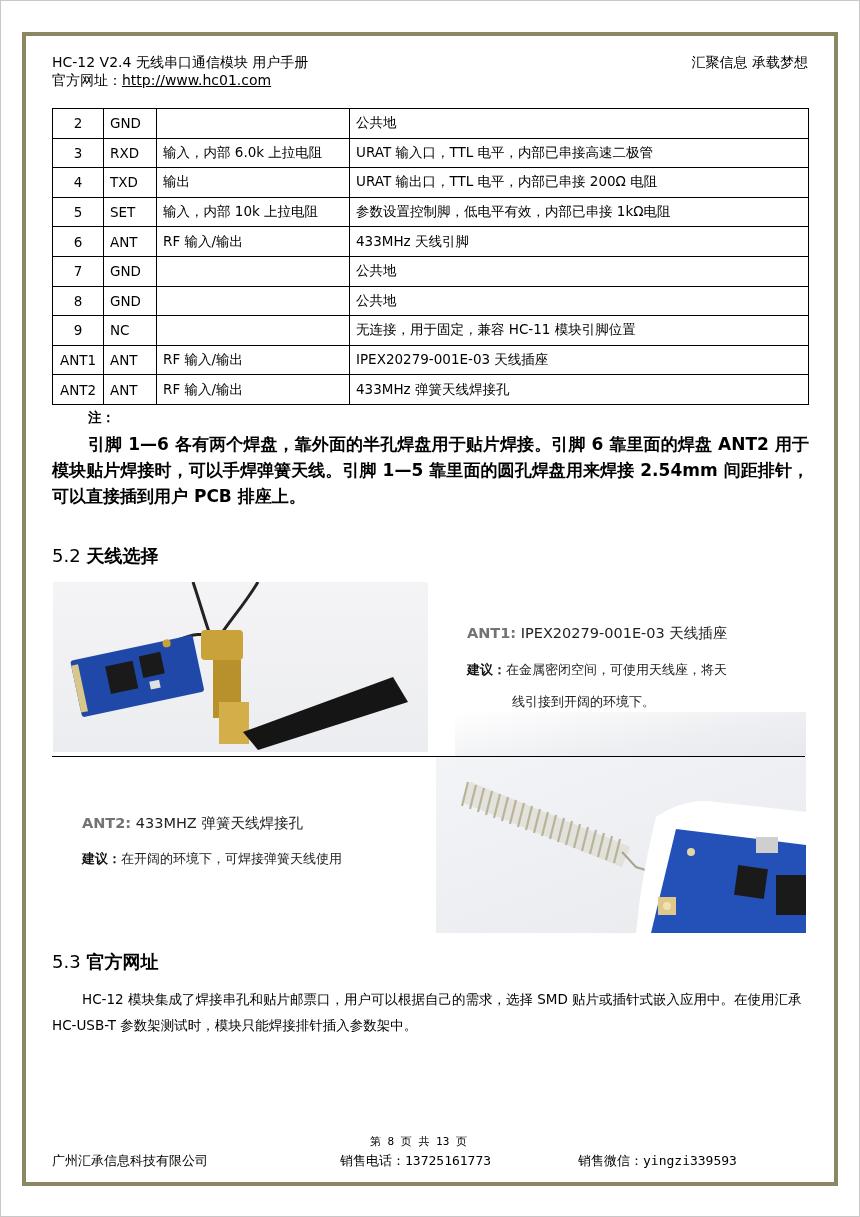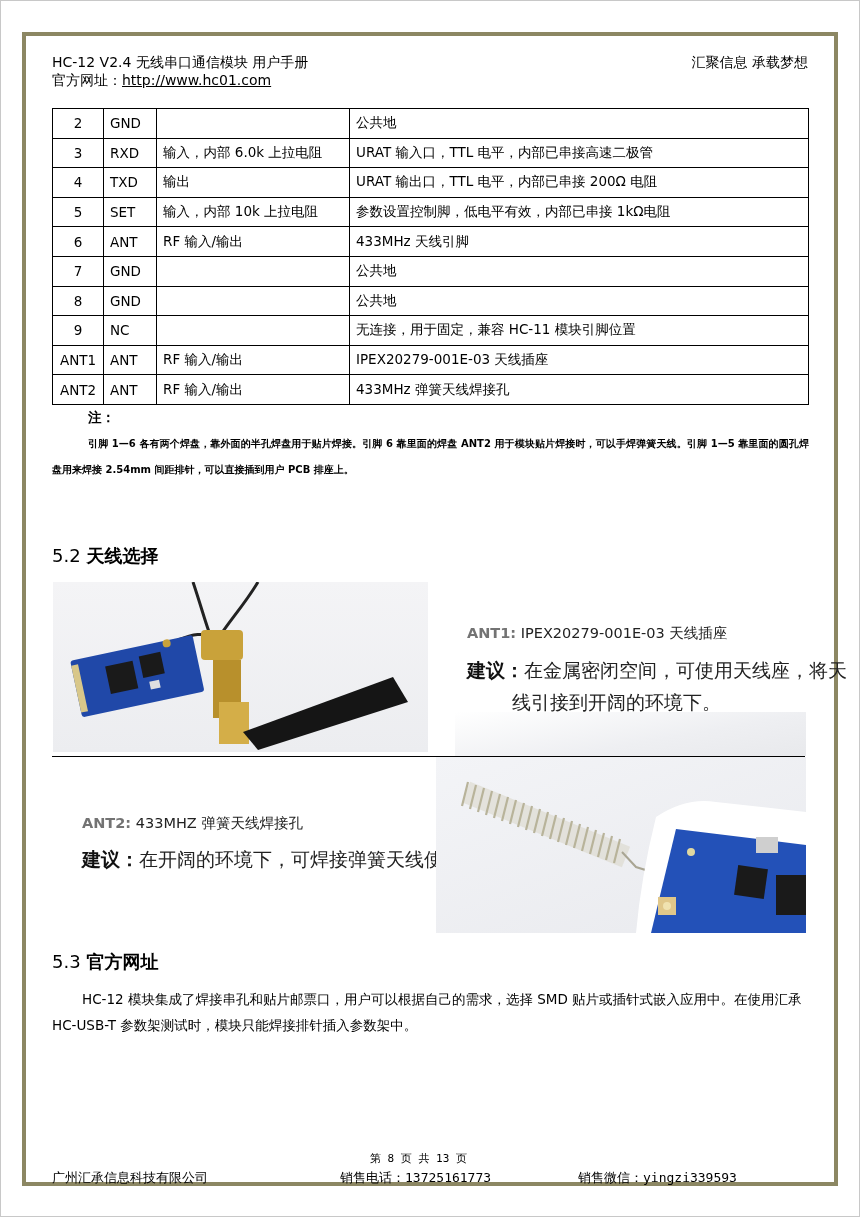--- a/index.html
+++ b/index.html
@@ -33,54 +33,54 @@
     border: 1px solid #000; height: 28.6px; padding: 0 6px;
     white-space: nowrap; vertical-align: middle;
   }
   table.pins td.c1 { width: 50px; text-align: center; padding: 0; }
   table.pins td.c2 { width: 40px; }
   table.pins td.c3 { width: 180px; }
 
   .note-label { position: absolute; left: 88px; top: 409px; font-weight: bold; font-size: 13.5px; }
   .note-body {
     position: absolute; left: 52px; top: 431px; width: 757px;
-    font-weight: bold; font-size: 10px; line-height: 26px;
+    font-weight: bold; font-size: 17px; line-height: 26px;
     text-indent: 36px; text-align: justify;
   }
   .sec-title { position: absolute; left: 52px; font-size: 18px; white-space: nowrap; }
   .sec-title .num { font-weight: normal; }
   .sec-title .txt { font-weight: bold; }
   .sec52 { top: 544px; }
   .sec53 { top: 950px; }
 
   .img1 {
     position: absolute; left: 53px; top: 582px; width: 375px; height: 170px;
     background: linear-gradient(180deg, #f4f4f6 0%, #ecedf0 100%);
     overflow: hidden;
   }
   .ant1-box { position: absolute; left: 430px; top: 600px; width: 376px; height: 150px; }
   .ant-title { position: absolute; font-size: 14.5px; white-space: nowrap; color: #222; }
   .ant-title b { font-weight: bold; color: #737373; }
-  .ant-advice { position: absolute; font-size: 19px; white-space: nowrap; color: #222; line-height: 30px; }
+  .ant-advice { position: absolute; font-size: 13px; white-space: nowrap; color: #222; line-height: 30px; }
   .ant-advice b { color: #111; }
   .divider { position: absolute; left: 52px; top: 756px; width: 753px; height: 1px; background: #000; }
   .ant1-bg {
     position: absolute; left: 455px; top: 712px; width: 351px; height: 44px;
     background: linear-gradient(170deg, #ffffff 0%, #eeeff2 60%, #e8e9ec 100%);
   }
   .img2 {
     position: absolute; left: 436px; top: 757px; width: 370px; height: 176px;
     background: linear-gradient(160deg, #f3f4f7 0%, #e9eaee 100%);
     overflow: hidden;
   }
   .para53 {
     position: absolute; left: 52px; top: 986px; width: 760px;
     font-size: 13.5px; line-height: 26px; text-indent: 30px;
   }
-  .foot { position: absolute; font-size: 13px; white-space: nowrap; font-family: "DejaVu Sans Mono", monospace; margin-top: 17px; }
+  .foot { position: absolute; font-size: 13px; white-space: nowrap; font-family: "DejaVu Sans Mono", monospace; }
   .foot-page { left: 370px; top: 1134px; font-size: 11px; }
   .foot-company { left: 52px; top: 1152px; }
   .foot-phone { left: 340px; top: 1152px; }
   .foot-wechat { left: 578px; top: 1152px; }
 </style>
 </head>
 <body>
 
 <div class="outer-edge"></div>
 <div class="frame"></div>

